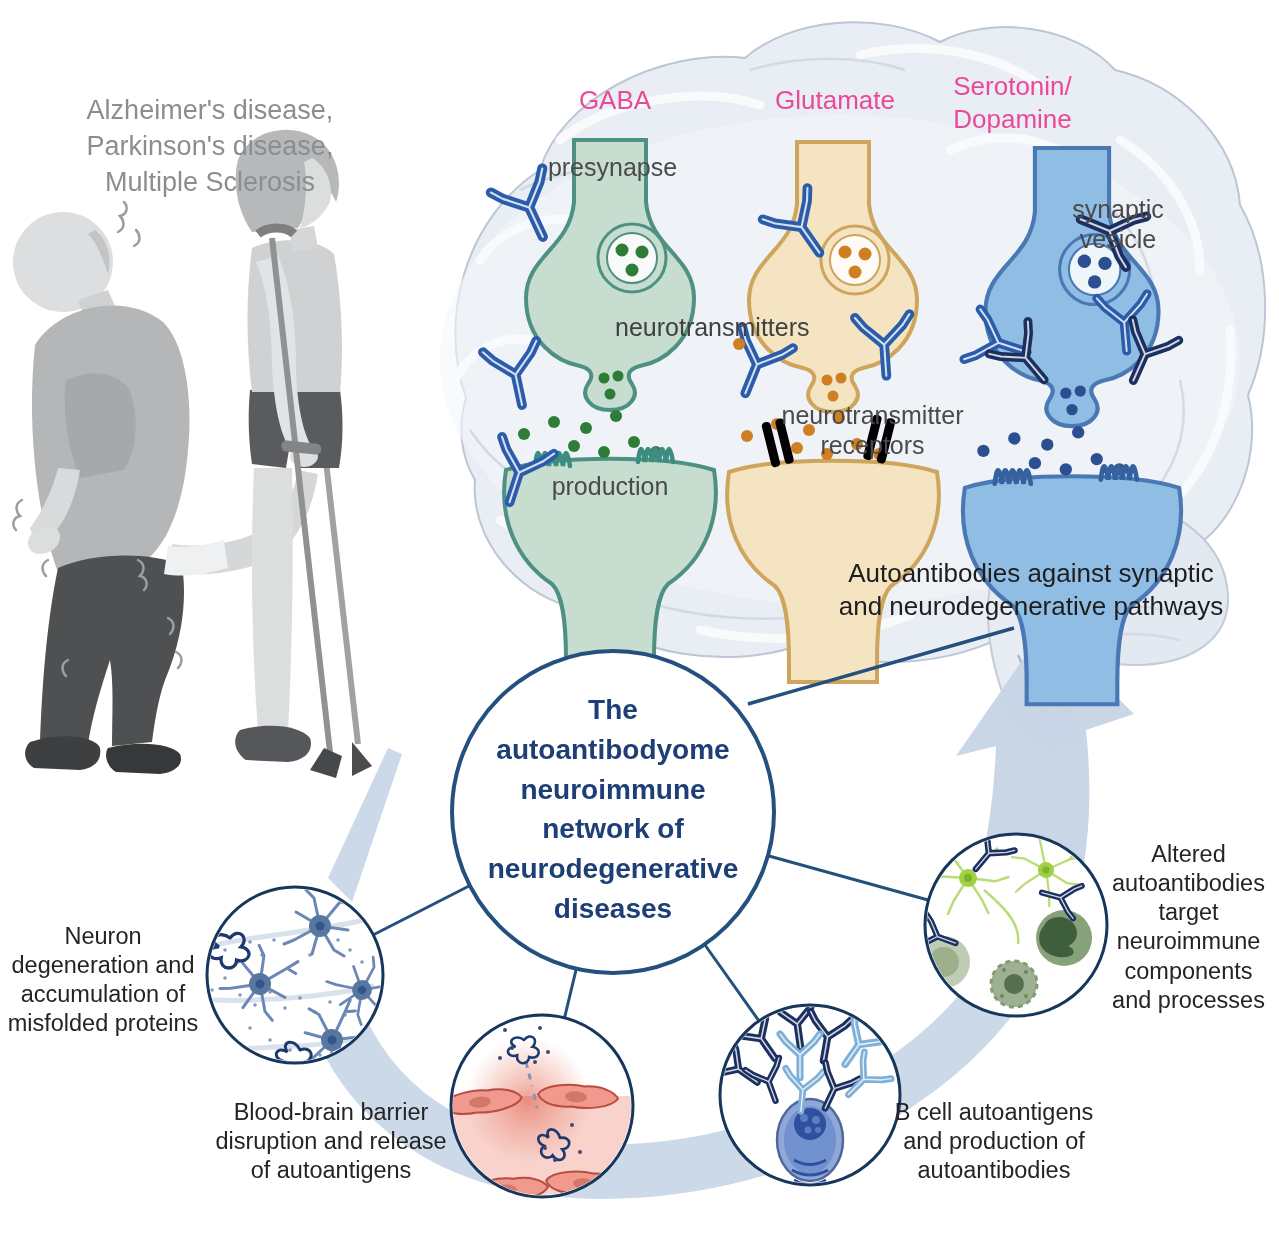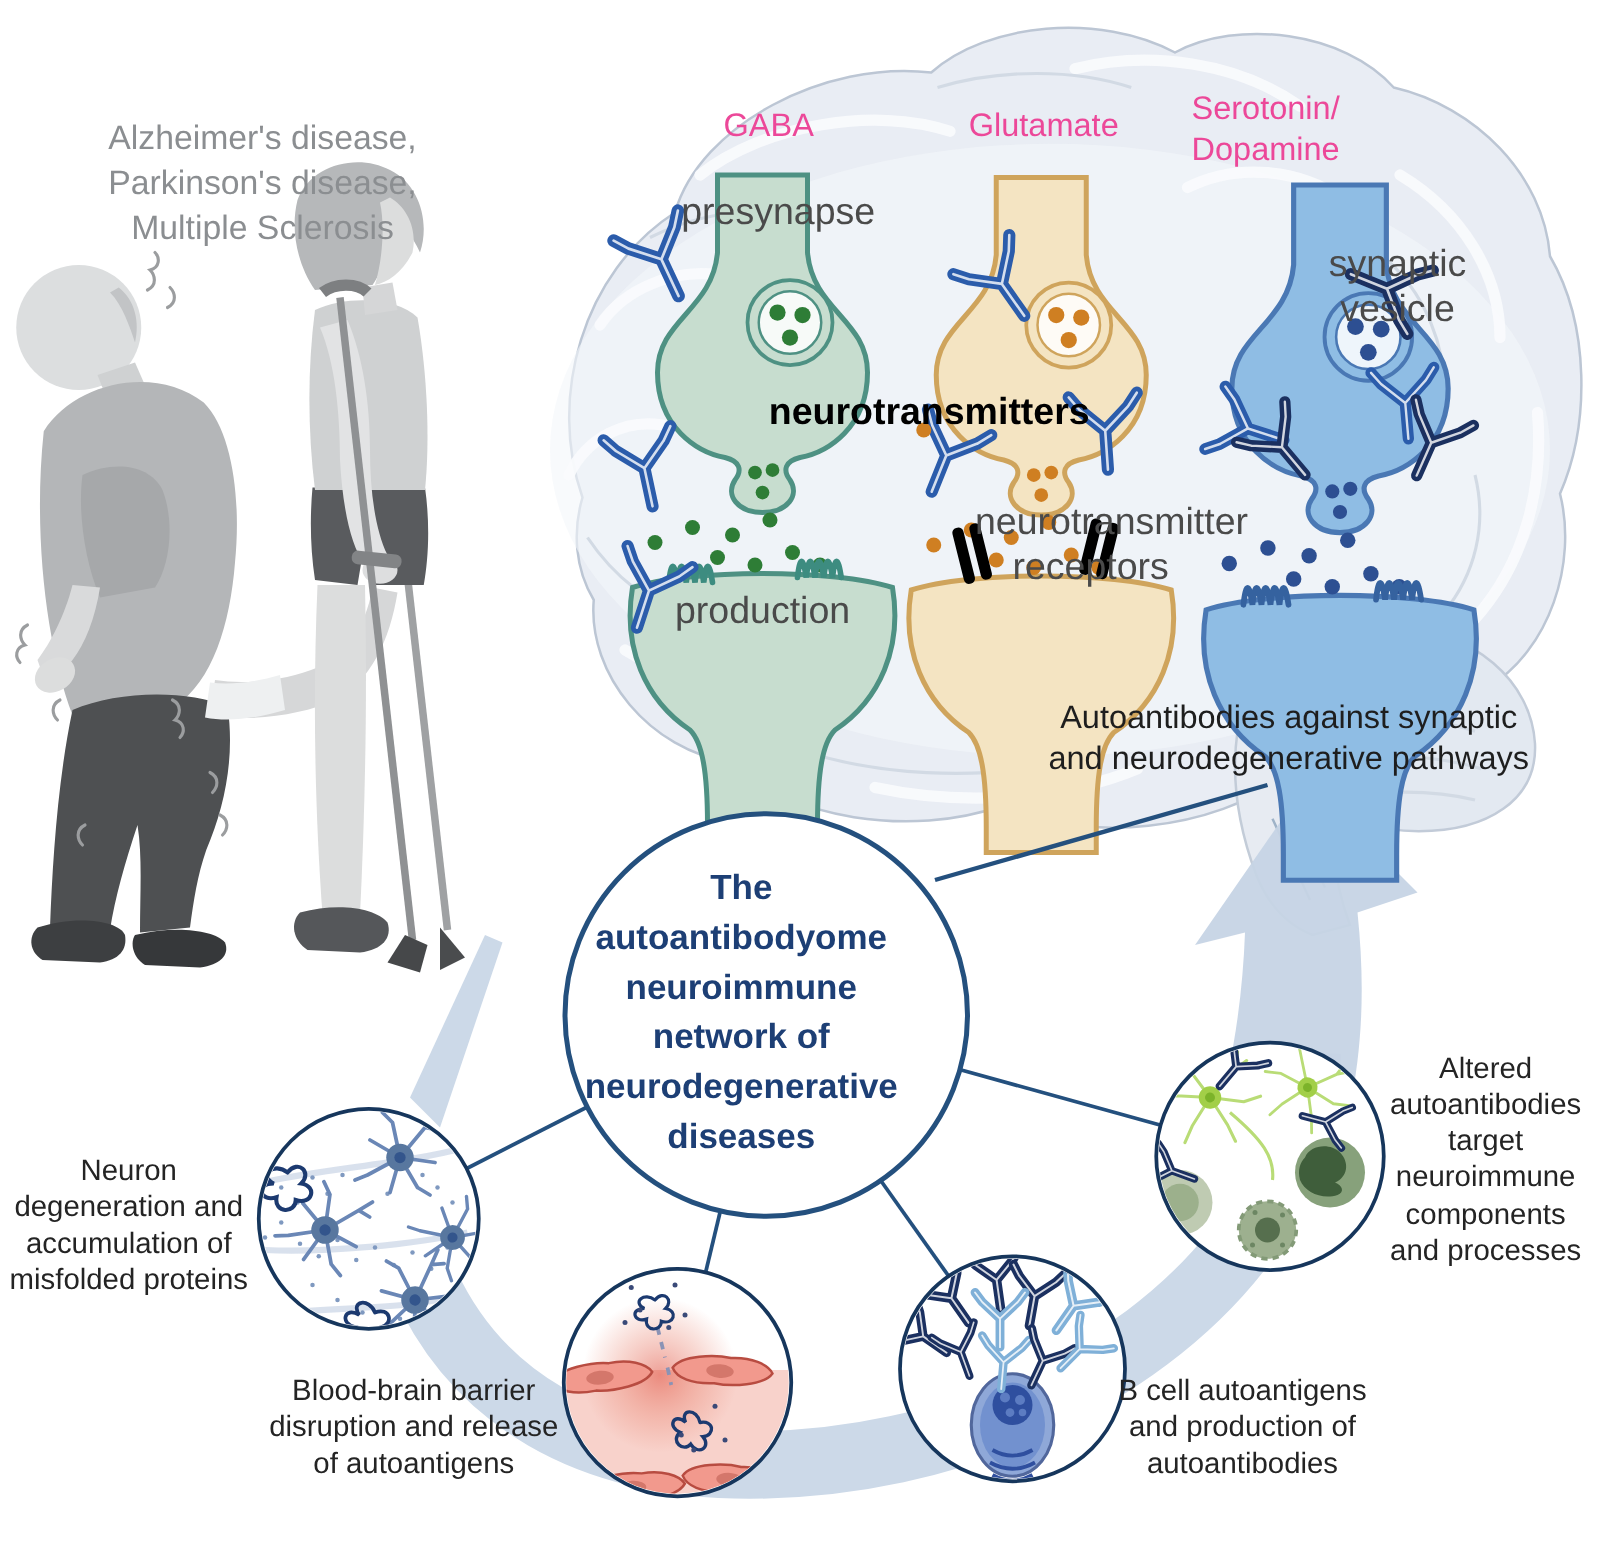--- a/index.html
+++ b/index.html
@@ -5,28 +5,28 @@
   html,body { margin:0; padding:0; background:#fff; }
   .stage { position:relative; width:1279px; height:1239px; background:#ffffff;
            font-family:"Liberation Sans", sans-serif; overflow:hidden; }
   svg.art { position:absolute; left:0; top:0; }
   .lbl { position:absolute; text-align:center; white-space:pre-line; line-height:1.24; color:#2b2b2b; }
   .lbl-diseases { left:10px; top:92px; width:400px; font-size:27px; line-height:1.34; color:#8b8e91; }
   .lbl-nt-name { font-size:26px; color:#ec4899; line-height:1.25; }
   .lbl-gaba { left:545px; top:84px; width:140px; }
   .lbl-glu { left:755px; top:84px; width:160px; }
   .lbl-ser { left:930px; top:70px; width:165px; }
-  .lbl-anno { font-size:30px; color:#4a4a4a; line-height:1.2; }
+  .lbl-anno { font-size:25px; color:#4a4a4a; line-height:1.2; }
   .lbl-presyn { left:545px; top:152px; width:135px; }
   .lbl-vesicle { left:1058px; top:158px; width:120px;margin-top:36px; }
-  .lbl-nts { left:615px; top:312px; width:190px; color:#000000;font-weight:bold; }
+  .lbl-nts { left:615px; top:312px; width:190px; color:#404040; }
   .lbl-ntr { left:780px; top:400px; width:185px; }
   .lbl-postsyn { left:540px; top:471px; width:140px; }
   .lbl-braincap { left:830px; top:557px; width:402px; font-size:26px; color:#1e1e1e; line-height:1.27; }
-  .lbl-hub { left:448px; top:690px; width:290px; font-size:28px; font-weight:bold;
+  .lbl-hub { left:468px; top:690px; width:290px; font-size:28px; font-weight:bold;
              color:#1d3f75; line-height:1.42; }
   .lbl-node { font-size:23.5px; color:#242424; }
   .lbl-node-neuron { left:0px; top:922px; width:206px; }
   .lbl-node-bbb { left:205px; top:1098px; width:252px; }
   .lbl-node-bcell { left:885px; top:1098px; width:218px; }
   .lbl-node-alt { left:1098px; top:840px; width:181px; }
 
   
   .syn-gaba { --f:#c7ddcf; --l:#4e9183; --d:#2e7d36; --r:#3d8c80; }
   .syn-glu  { --f:#f4e4c2; --l:#cfa45c; --d:#cf7f22; --r:#f0a13b; }

